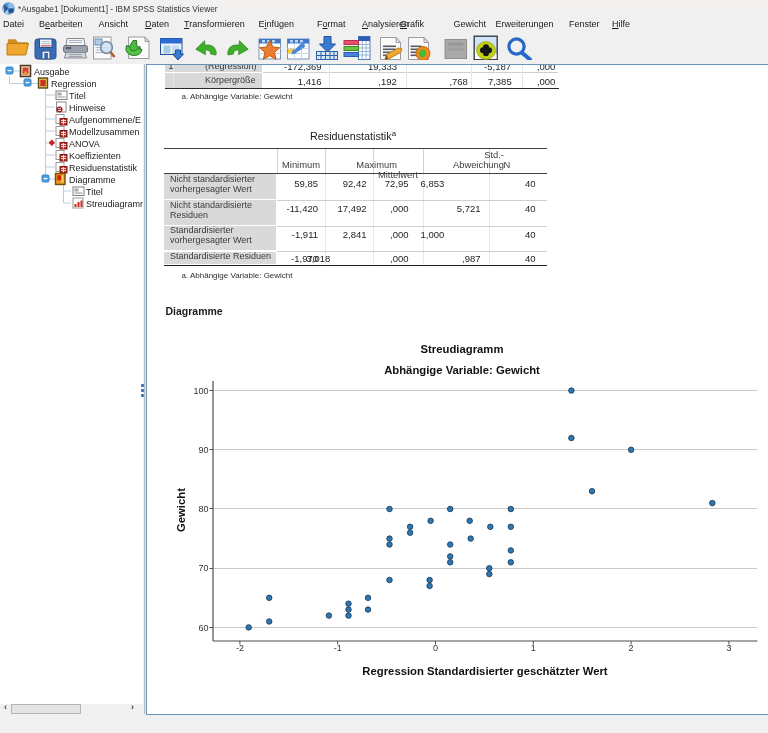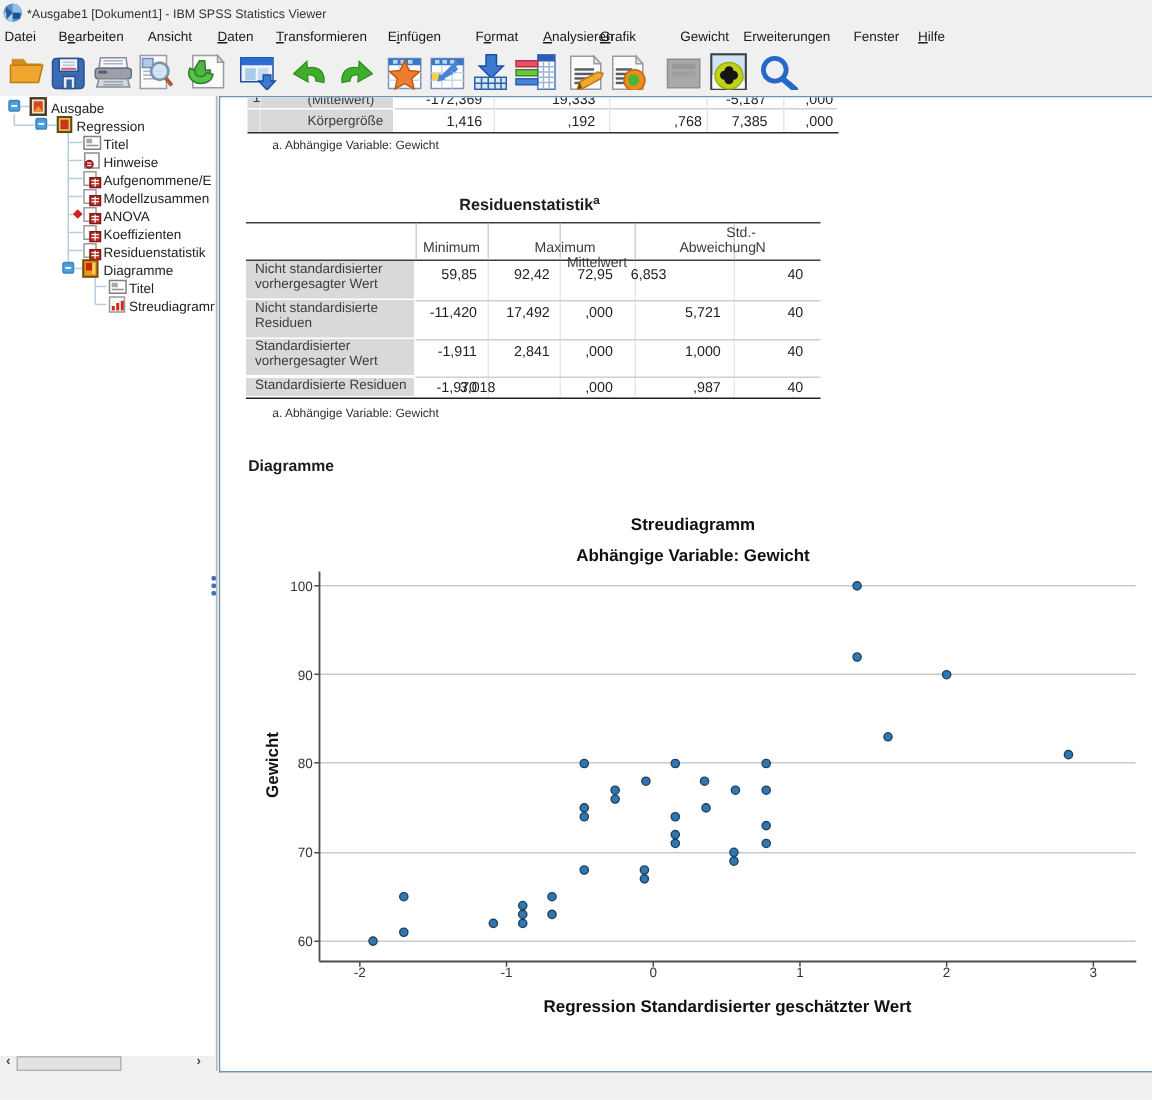--- a/index.html
+++ b/index.html
@@ -317,34 +317,34 @@
 <div class="vline" style="left:26px;top:-1px;height:24.3px;background:#e8e8e8"></div>
 <div class="vline" style="left:115px;top:-1px;height:24.3px;background:#fff"></div>
 <div class="hline" style="left:17.5px;top:6.8px;width:97.5px;background:#fff"></div>
 <div class="hline" style="left:116px;top:6.8px;width:295px;background:#cfcfcf"></div>
 <div class="vline" style="left:182px;top:-1px;height:24.3px;background:#e6e6e6"></div>
 <div class="vline" style="left:258.5px;top:-1px;height:24.3px;background:#e6e6e6"></div>
 <div class="vline" style="left:324px;top:-1px;height:24.3px;background:#e6e6e6"></div>
 <div class="vline" style="left:375px;top:-1px;height:24.3px;background:#e6e6e6"></div>
 <div class="hline" style="left:17.5px;top:22.8px;width:394px;background:#2b2b2b"></div>
 <div class="cell" style="left:19px;top:-5px;width:10px;text-align:center;color:#3c3c3c">1</div>
-<div class="lbl" style="left:58px;top:-3.9px">(Mittelwert)</div>
+<div class="lbl" style="left:58px;top:-3.9px">(Regression)</div>
 <div class="cell" style="left:114.5px;top:-4.4px;width:60px;text-align:right">-172,369</div>
 <div class="cell" style="left:190px;top:-4.4px;width:60px;text-align:right">19,333</div>
 <div class="cell" style="left:304px;top:-4.4px;width:60px;text-align:right">-5,187</div>
 <div class="cell" style="left:348.4px;top:-4.4px;width:60px;text-align:right">,000</div>
 <div class="lbl" style="left:58px;top:10.4px">Körpergröße</div>
 <div class="cell" style="left:114.5px;top:10.7px;width:60px;text-align:right">1,416</div>
 <div class="cell" style="left:189.8px;top:10.7px;width:60px;text-align:right">,192</div>
 <div class="cell" style="left:260.9px;top:10.7px;width:60px;text-align:right">,768</div>
 <div class="cell" style="left:304.7px;top:10.7px;width:60px;text-align:right">7,385</div>
 <div class="cell" style="left:348.4px;top:10.7px;width:60px;text-align:right">,000</div>
 <div class="fn" style="left:34.5px;top:27.2px">a. Abhängige Variable: Gewicht</div>
 
-<div class="abs" style="left:206px;top:64.2px;transform:translateX(-50%);font-size:10.8px;font-weight:bold;color:#1c1c1c;white-space:nowrap">Residuenstatistik<span style="font-size:7.8px;vertical-align:4px">a</span></div>
+<div class="abs" style="left:206px;top:64.2px;transform:translateX(-50%);font-size:10.8px;font-weight:normal;color:#1c1c1c;white-space:nowrap">Residuenstatistik<span style="font-size:7.8px;vertical-align:4px">a</span></div>
 <div class="hline" style="left:17px;top:83px;width:383px;background:#3f3f3f"></div>
 <div class="hline" style="left:17px;top:107.5px;width:383px;background:#3f3f3f"></div>
 <div class="vline" style="left:130px;top:84px;height:23.5px;background:#d2d2d2"></div>
 <div class="vline" style="left:178px;top:84px;height:23.5px;background:#d2d2d2"></div>
 <div class="vline" style="left:226px;top:84px;height:23.5px;background:#d2d2d2"></div>
 <div class="vline" style="left:276px;top:84px;height:23.5px;background:#d2d2d2"></div>
 <div class="vline" style="left:342px;top:84px;height:23.5px;background:#d2d2d2"></div>
 <div class="vline" style="left:178px;top:108.5px;height:91px;background:#e9e9e9"></div>
 <div class="vline" style="left:226px;top:108.5px;height:91px;background:#e9e9e9"></div>
 <div class="vline" style="left:276px;top:108.5px;height:91px;background:#e9e9e9"></div>
@@ -372,21 +372,21 @@
 <div class="cell" style="left:273.5px;top:113.3px;width:60px;text-align:left">6,853</div>
 <div class="cell" style="left:328.5px;top:113.3px;width:60px;text-align:right">40</div>
 <div class="cell" style="left:111px;top:138.1px;width:60px;text-align:right">-11,420</div>
 <div class="cell" style="left:159.5px;top:138.1px;width:60px;text-align:right">17,492</div>
 <div class="cell" style="left:201.6px;top:138.1px;width:60px;text-align:right">,000</div>
 <div class="cell" style="left:273.5px;top:138.1px;width:60px;text-align:right">5,721</div>
 <div class="cell" style="left:328.5px;top:138.1px;width:60px;text-align:right">40</div>
 <div class="cell" style="left:111px;top:163.5px;width:60px;text-align:right">-1,911</div>
 <div class="cell" style="left:159.5px;top:163.5px;width:60px;text-align:right">2,841</div>
 <div class="cell" style="left:201.6px;top:163.5px;width:60px;text-align:right">,000</div>
-<div class="cell" style="left:273.5px;top:163.5px;width:60px;text-align:right">1,000</div>
+<div class="cell" style="left:273.5px;top:163.5px;width:60px;text-align:left">1,000</div>
 <div class="cell" style="left:328.5px;top:163.5px;width:60px;text-align:right">40</div>
 <div class="cell" style="left:111px;top:187.9px;width:60px;text-align:right">-1,970</div>
 <div class="cell" style="left:159.5px;top:187.9px;width:60px;text-align:left">3,018</div>
 <div class="cell" style="left:201.6px;top:187.9px;width:60px;text-align:right">,000</div>
 <div class="cell" style="left:273.5px;top:187.9px;width:60px;text-align:right">,987</div>
 <div class="cell" style="left:328.5px;top:187.9px;width:60px;text-align:right">40</div>
 <div class="fn" style="left:34.5px;top:206.2px">a. Abhängige Variable: Gewicht</div>
 <div class="abs" style="left:18.5px;top:240.3px;font-size:10.5px;font-weight:bold;color:#1c1c1c">Diagramme</div>
 <svg class="abs" style="left:3px;top:270px" width="618" height="350" viewBox="0 0 618 350">
 <g font-family="Liberation Sans, sans-serif">

